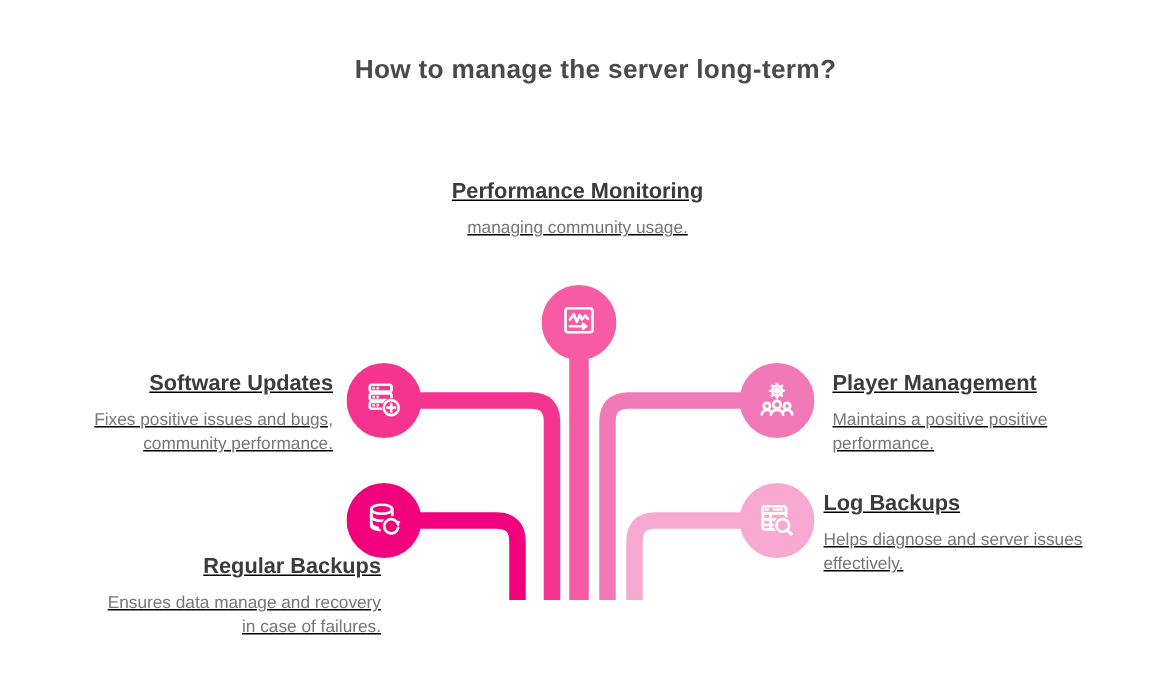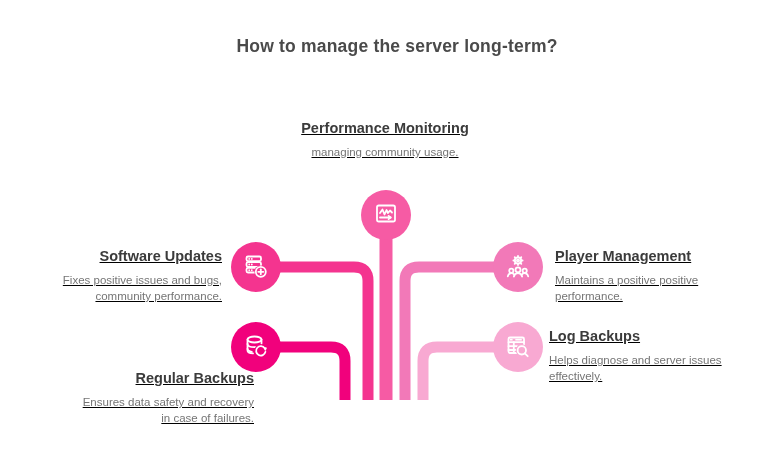--- a/index.html
+++ b/index.html
@@ -180,21 +180,21 @@
     <div class="item-title">Software Updates</div>
     <div class="item-desc">
       <div>Fixes positive issues and bugs,</div>
       <div>community performance.</div>
     </div>
   </div>
 
   <div class="item-text pos-left-2">
     <div class="item-title">Regular Backups</div>
     <div class="item-desc">
-      <div>Ensures data safety and recovery</div>
+      <div>Ensures data manage and recovery</div>
       <div>in case of failures.</div>
     </div>
   </div>
 
   <div class="item-text pos-right-1">
     <div class="item-title">Player Management</div>
     <div class="item-desc">
       <div>Maintains a positive positive</div>
       <div>performance.</div>
     </div>

